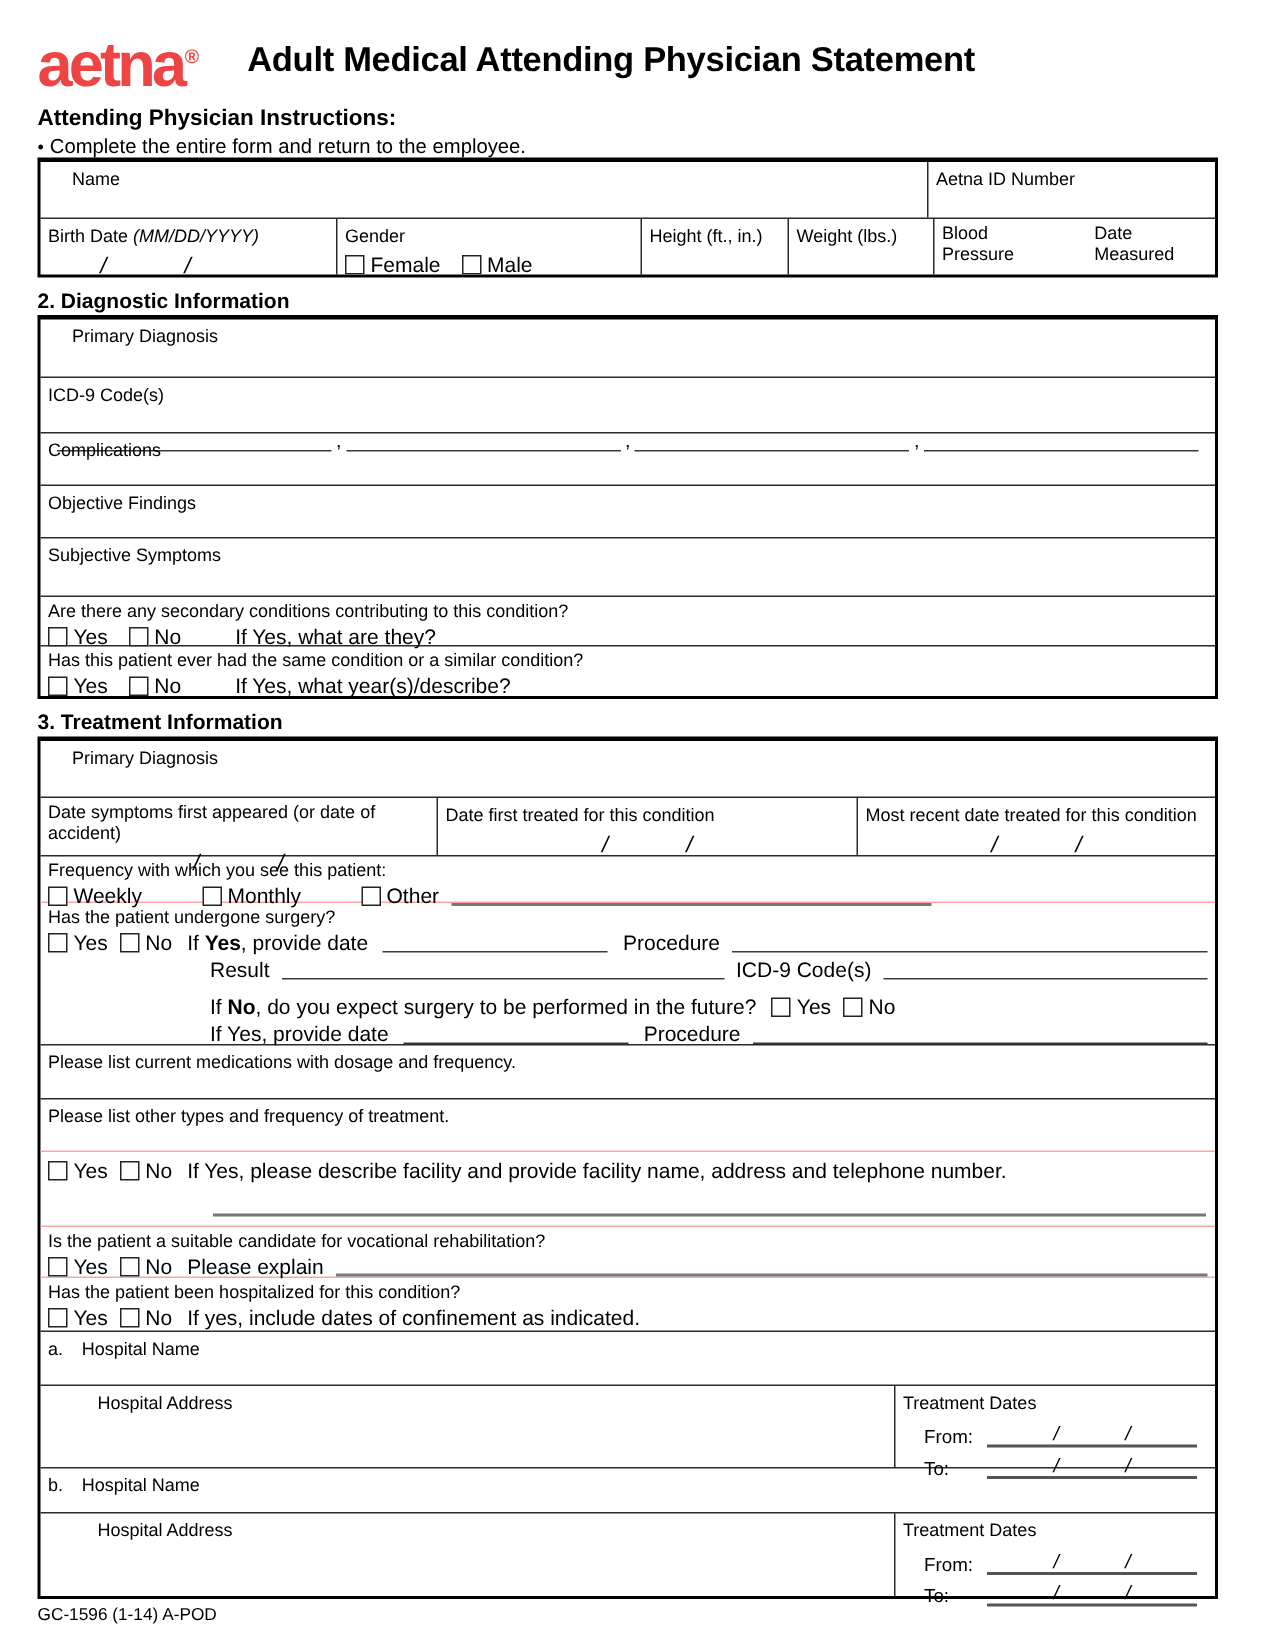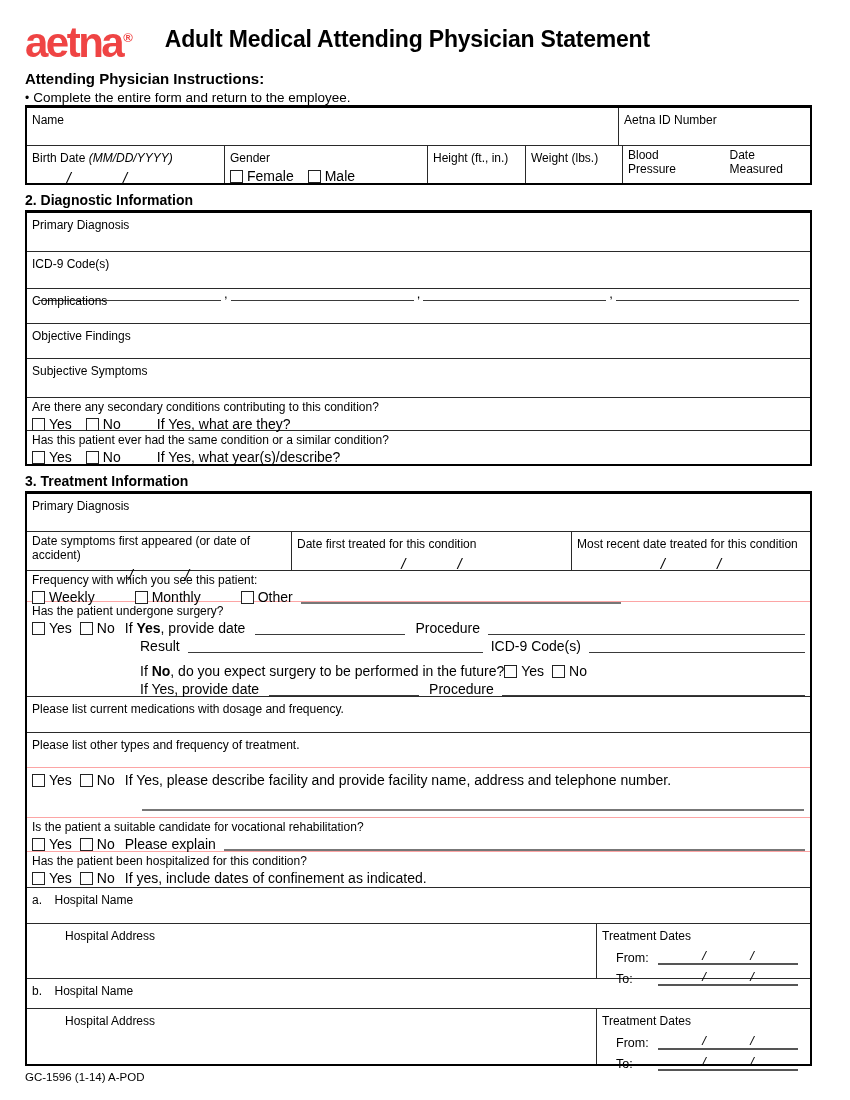--- a/index.html
+++ b/index.html
@@ -14,21 +14,21 @@
 
   .instr-h { font-weight:bold; font-size:15px; margin-top:2px; }
   .instr-b { font-size:13.5px; margin-top:3px; }
   .instr-b .bullet { font-size:12px; margin-right:4px; }
 
   .sec-h { font-weight:bold; font-size:14px; margin-top:7px; margin-bottom:2px; }
 
   
   .tbl { border:2px solid #000; border-top-width:3px; width:787px; }
   .row { display:flex; border-top:1.5px solid #2a2a2a; }
-  .row:first-child { border-top:none; }
+  .row:first-child { border-top:none;padding-left:16px; }
   .row.thick { border-top:1px solid #fca5a5; }
   .cell { padding:2px 5px; position:relative; }
   .cell + .cell { border-left:1.5px solid #2a2a2a; }
   .grow { flex:1; }
 
   .lbl { font-size:12px; display:inline-block; }
   .q { font-size:12px; }
   .cbline { font-size:14px; display:flex; align-items:center; margin-top:2px; }
   .cb { display:inline-block; width:13px; height:13px; border:1.5px solid #222; background:#fff; margin-right:4px; flex:none; }
   .cbl { margin-right:14px; }
@@ -205,21 +205,21 @@
           <span>Procedure</span>
           <span class="ul grow" style="margin-left:8px"></span>
         </div>
         <div class="cbline indent">
           <span>Result</span>
           <span class="ul" style="width:295px; margin:0 8px"></span>
           <span>ICD-9 Code(s)</span>
           <span class="ul grow" style="margin-left:8px"></span>
         </div>
         <div class="cbline indent mt8">
-          <span style=""><span>If </span><b>No</b><span>, do you expect surgery to be performed in the future?</span></span>
+          <span style="margin-right:10px"><span>If </span><b>No</b><span>, do you expect surgery to be performed in the future?</span></span>
           <span class="cb"></span>
             <span class="cbl" style="margin-right:8px">Yes</span>
           <span class="cb"></span>
             <span class="cbl">No</span>
         </div>
         <div class="cbline indent">
           <span>If Yes, provide date</span>
           <span class="ul" style="width:150px; margin:0 10px"></span>
           <span>Procedure</span>
           <span class="ul grow" style="margin-left:8px"></span>

